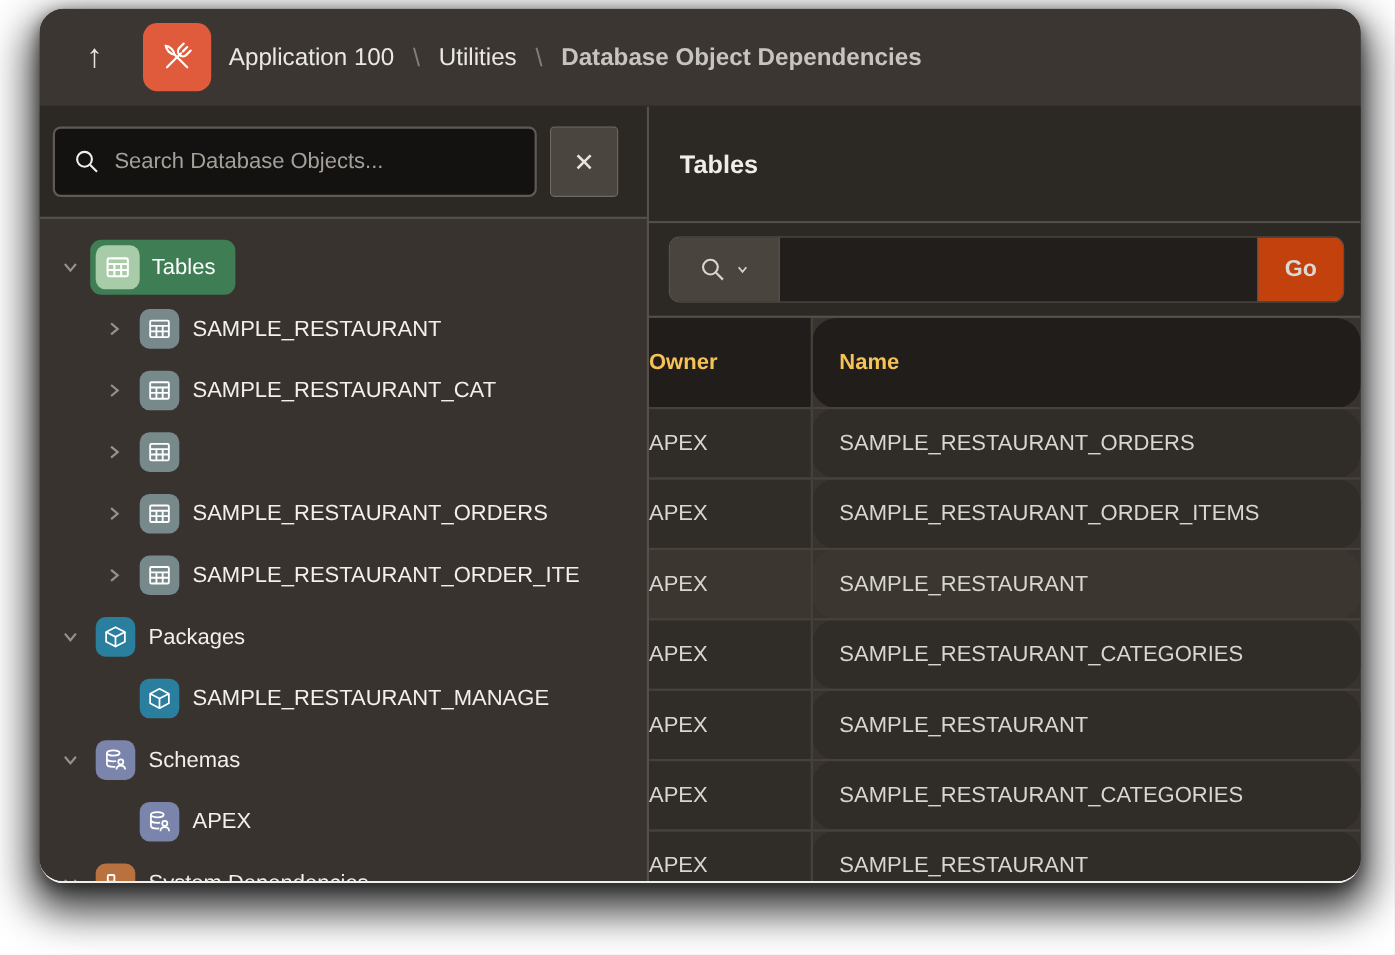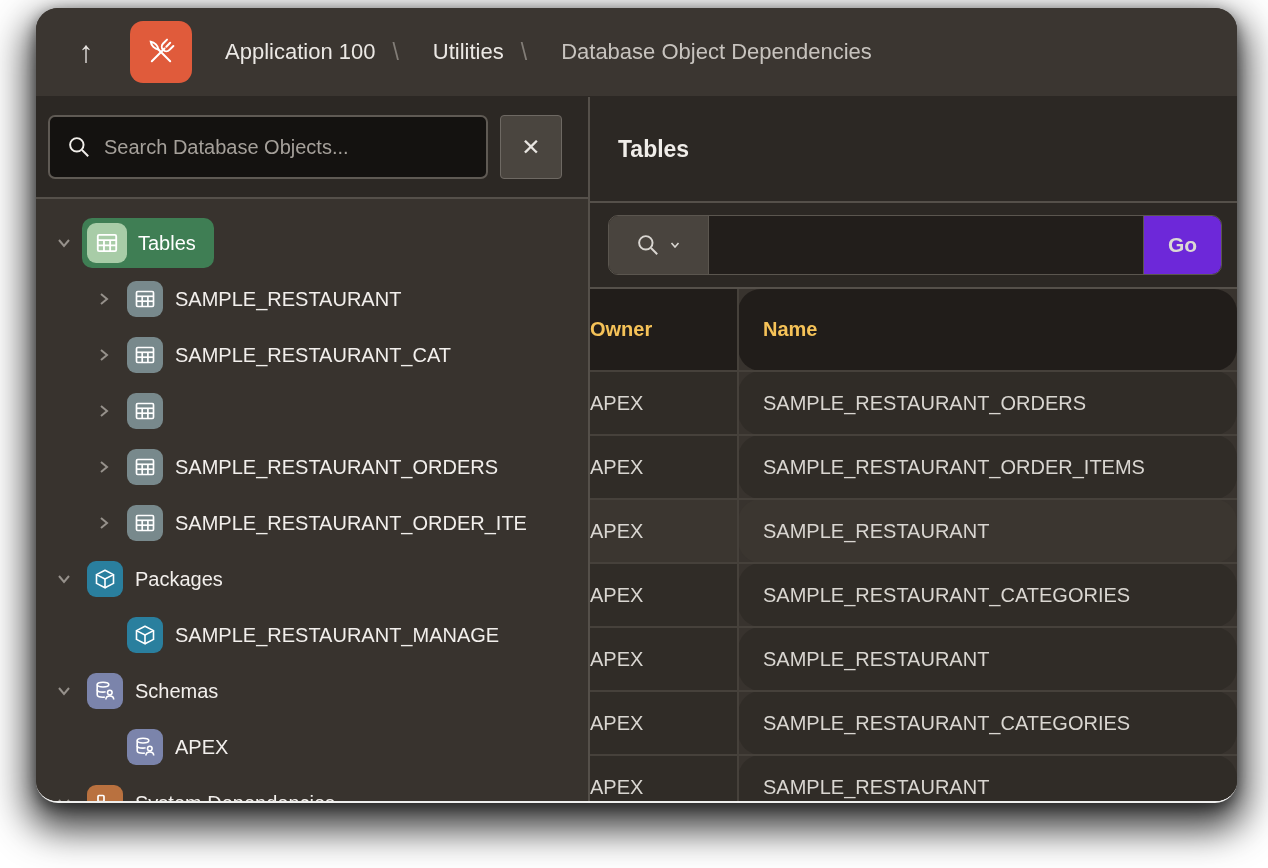--- a/index.html
+++ b/index.html
@@ -17,22 +17,22 @@
     border-bottom:2px solid rgba(255,255,255,.92);
     box-shadow:0 18px 38px 8px rgba(0,0,0,.78), 0 4px 14px rgba(0,0,0,.45);}
   
   .hdr{height:89px;background:var(--header);display:flex;align-items:center;
     padding-left:30px;border-bottom:1px solid rgba(0,0,0,.25);}
   .up-arrow{width:40px;flex:0 0 40px;text-align:center;font-size:30px;color:#e8e5e1;
     cursor:pointer;line-height:1;}
   .app-chip{width:62px;height:62px;border-radius:13px;background:var(--appicon);
     margin-left:24px;margin-right:16px;display:flex;align-items:center;justify-content:center;}
   .crumbs{display:flex;align-items:center;gap:17px;font-size:22px;color:#ebe8e4;}
-  .crumb{white-space:nowrap;margin-left:17px;}
-  .crumb.current{font-weight:normal;color:#c7c3be;text-align:right;}
+  .crumb{white-space:nowrap;}
+  .crumb.current{font-weight:bold;color:#c7c3be;text-align:right;}
   .crumb-sep{color:#827d77;font-size:23px;}
   
   .body{display:flex;height:706px;}
   .left{width:554px;flex:0 0 554px;border-right:2px solid var(--divider);
     display:flex;flex-direction:column;background:var(--tree);}
   .left-hdr{height:102px;flex:0 0 102px;background:var(--band);
     border-bottom:2px solid var(--divider);display:flex;align-items:center;
     padding:0 26px 0 12px;}
   .search-box{flex:1;height:64px;background:#141210;border:2px solid #5f5a54;
     border-radius:7px;display:flex;align-items:center;margin-right:12px;position:relative;}
@@ -68,21 +68,21 @@
   .main-title{font-size:23px;font-weight:bold;color:#f0ede9;}
   .search-band{height:86px;flex:0 0 86px;background:var(--band);
     border-bottom:2px solid var(--divider);display:flex;align-items:center;
     padding:0 15px 0 18px;}
   .ir-bar{flex:1;height:60px;display:flex;border:1px solid #5b564f;border-radius:10px;
     overflow:hidden;}
   .ir-left{width:100px;flex:0 0 100px;background:#49443e;border-right:1px solid #5b564f;
     display:flex;align-items:center;justify-content:center;gap:7px;cursor:pointer;}
   .ir-input{flex:1;background:#221e1b;border:none;outline:none;color:var(--text);
     font-size:20px;padding:0 14px;font-family:"Liberation Sans",sans-serif;}
-  .ir-go{width:78px;flex:0 0 78px;background:#6d28d9;border:none;border-left:1px solid #5b564f;
+  .ir-go{width:78px;flex:0 0 78px;background:#c2410c;border:none;border-left:1px solid #5b564f;
     color:#dcd9d4;font-size:21px;font-weight:bold;cursor:pointer;
     font-family:"Liberation Sans",sans-serif;}
   
   table.grid{width:100%;border-collapse:collapse;table-layout:fixed;}
   .grid col.c-owner{width:148px;}
   .grid th{height:82px;background:var(--thead);color:var(--gold);font-size:20px;
     font-weight:bold;text-align:left;border-bottom:2px solid var(--rowborder);}
   .grid td{height:64px;background:var(--row);color:var(--celltext);font-size:20px;
     border-bottom:2px solid var(--rowborder);white-space:nowrap;overflow:hidden;}
   .grid th:first-child,.grid td:first-child{border-right:2px solid var(--rowborder);

